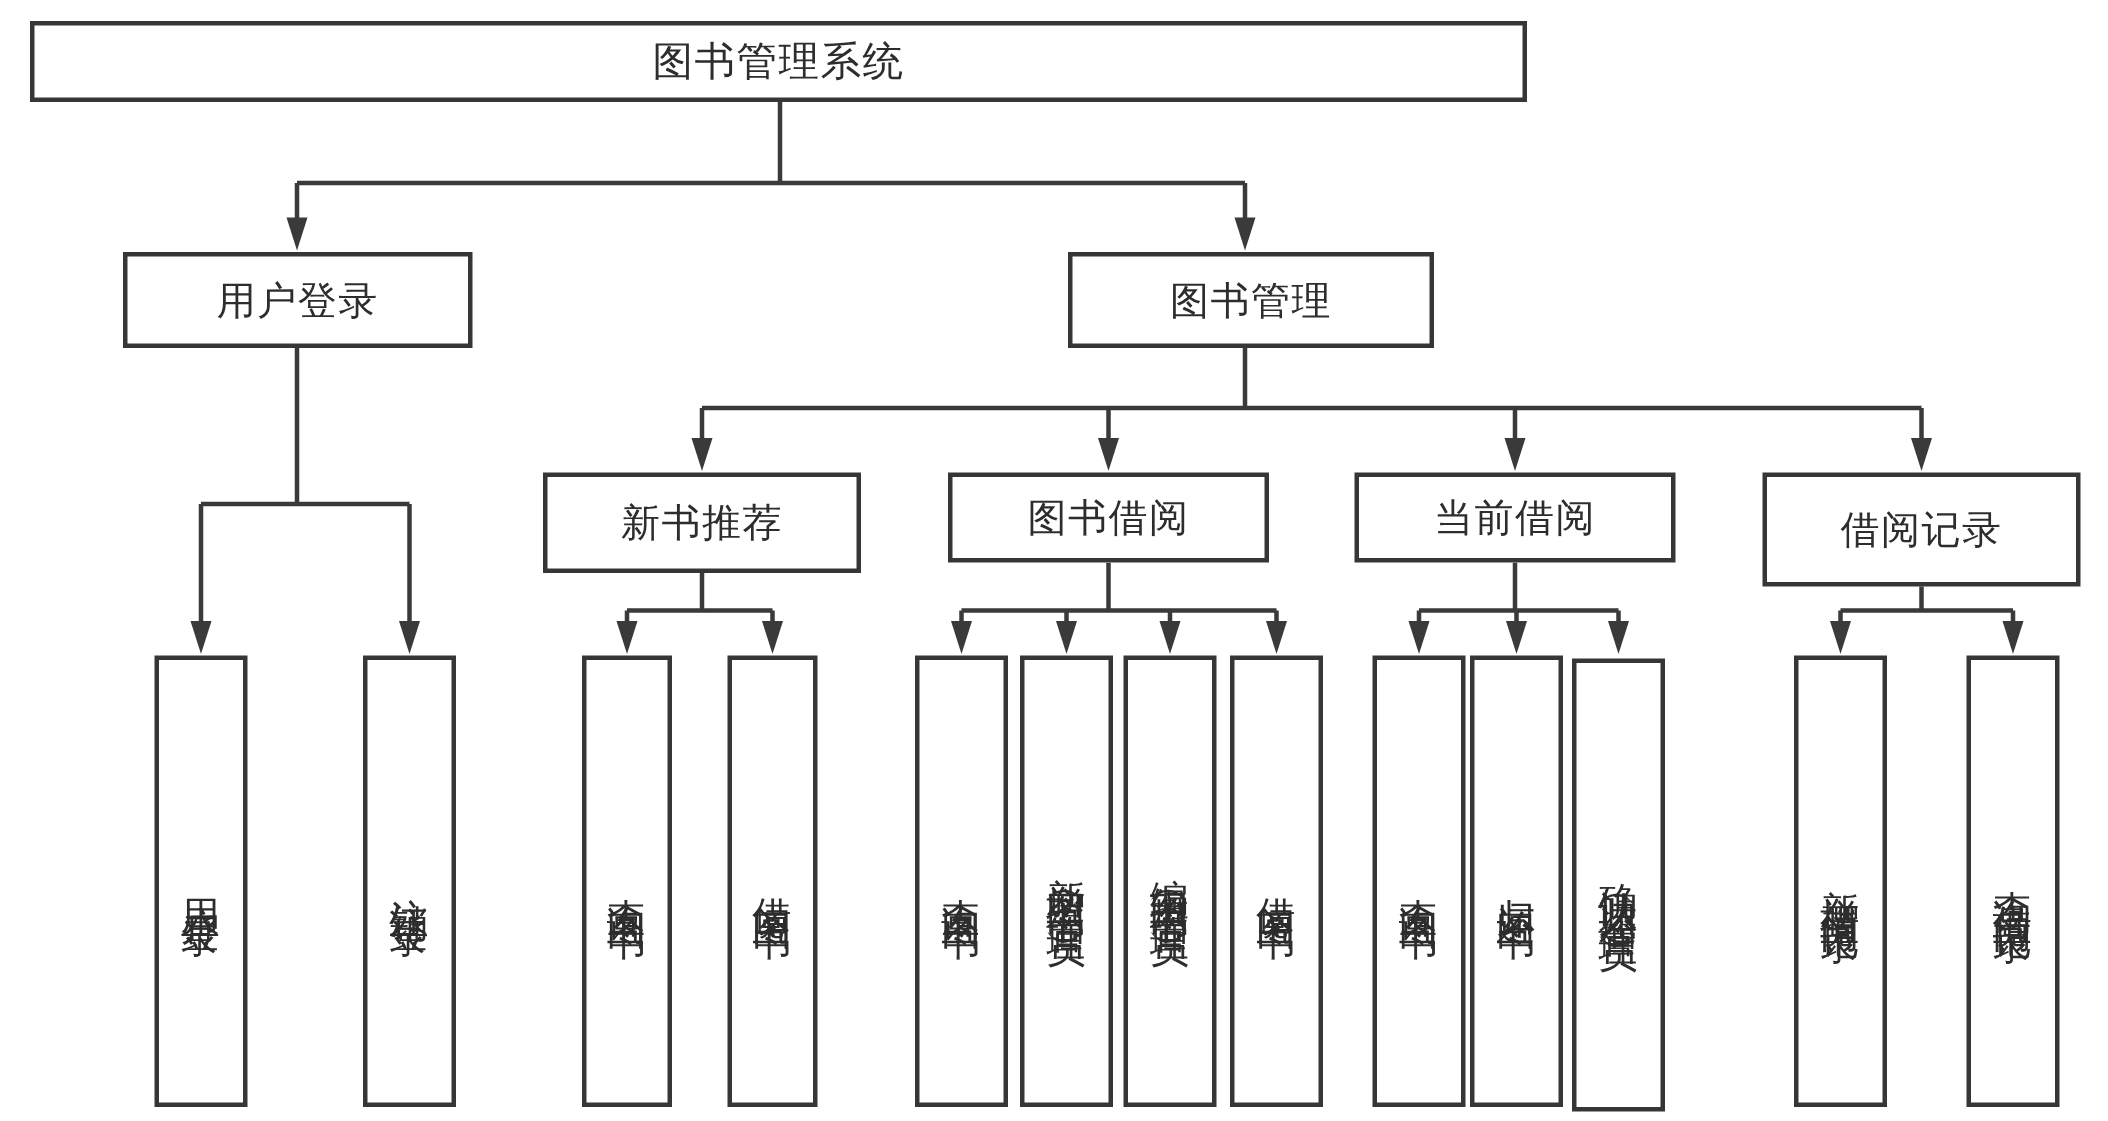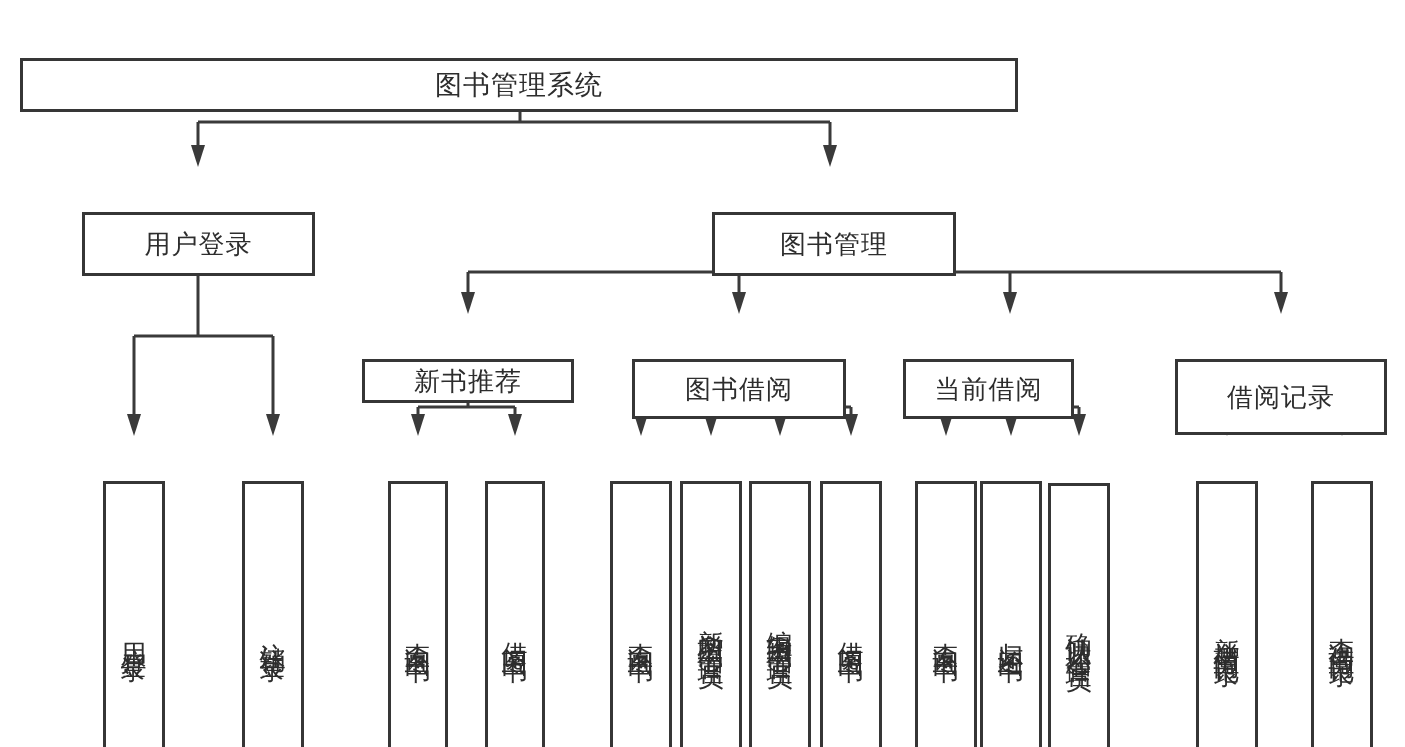--- a/index.html
+++ b/index.html
@@ -26,21 +26,20 @@
     box-sizing: border-box;
     border: 3px solid #363636;
     background: #ffffff;
     display: flex;
     align-items: center;
     justify-content: center;
     color: #2d2d2d;
     font-size: 26px;
     letter-spacing: 1px;
     text-align: center;
-    margin-top: 44px;
   }
   .box.root { font-size: 27px; }
   .leaf .vtext {
     writing-mode: vertical-rl;
     text-orientation: mixed;
     letter-spacing: 5px;
     line-height: 1;
     font-size: 26px;
     white-space: nowrap;
   }
@@ -104,27 +103,27 @@
     <span>图书管理系统</span>
   </div>
 
   <div class="box" style="left:82px; top:168px; width:233px; height:64px;">
     <span>用户登录</span>
   </div>
   <div class="box" style="left:712px; top:168px; width:244px; height:64px;">
     <span>图书管理</span>
   </div>
 
-  <div class="box" style="left:362px; top:315px; width:212px; height:44px;align-items:center;">
+  <div class="box" style="left:362px; top:315px; width:212px; height:67px;align-items:center;">
     <span>新书推荐</span>
   </div>
   <div class="box" style="left:632px; top:315px; width:214px; height:60px;font-family:Liberation Mono, monospace;">
     <span>图书借阅</span>
   </div>
-  <div class="box" style="left:903px; top:315px; width:171px; height:60px;">
+  <div class="box" style="left:903px; top:315px; width:214px; height:60px;">
     <span>当前借阅</span>
   </div>
   <div class="box" style="left:1175px; top:315px; width:212px; height:76px;">
     <span>借阅记录</span>
   </div>
 
   <div class="box leaf" style="left:103px; top:437px; width:62px; height:301px;">
     <span class="vtext">用户登录</span>
   </div>
   <div class="box leaf" style="left:242px; top:437px; width:62px; height:301px;">

